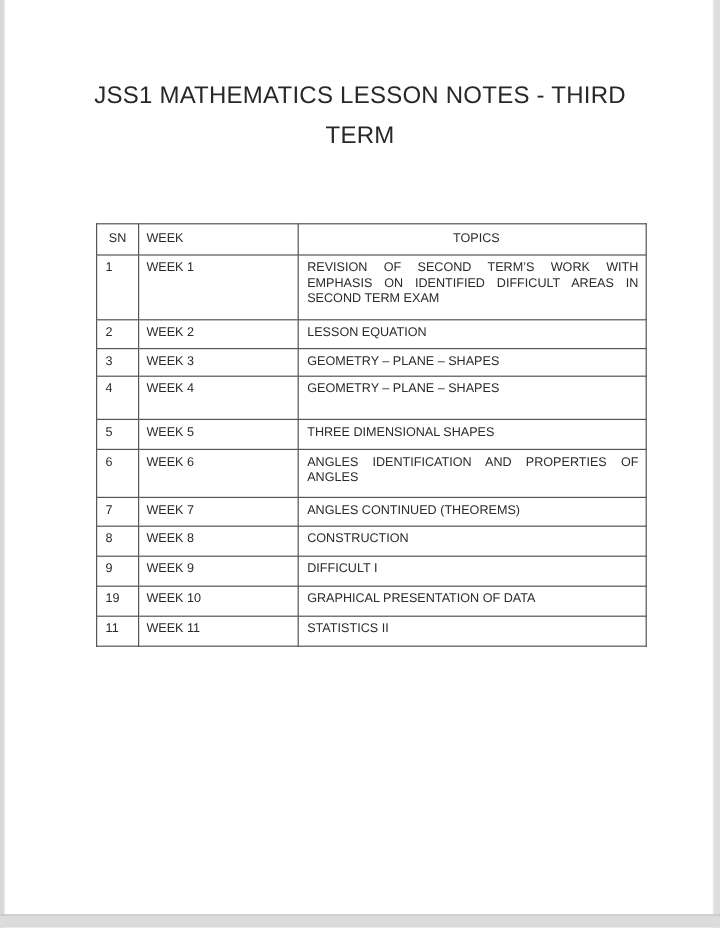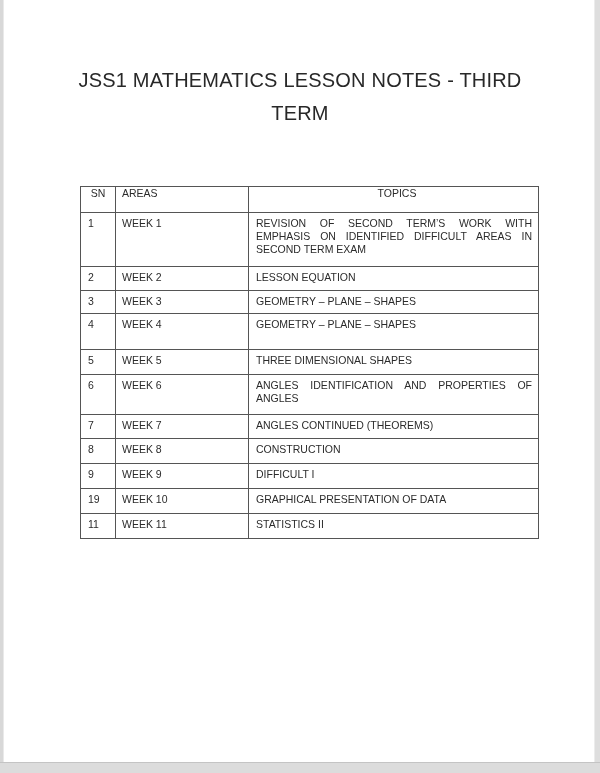--- a/index.html
+++ b/index.html
@@ -38,21 +38,21 @@
     border-collapse: collapse;
     table-layout: fixed;
     font-size: 10.5px; line-height: 13px;
     color: #2b2b2b;
   }
   table.scheme th, table.scheme td {
     border: 1px solid #555555;
     vertical-align: top;
     font-weight: 400;
   }
-  table.scheme th { }
+  table.scheme th { padding-top: 6px; }
   table.scheme td { padding-top: 4px; }
   col.c-sn    { width: 35px; }
   col.c-week  { width: 133px; }
   col.c-topic { width: 290px; }
   th.sn    { text-align: center; }
   td.sn    { padding-left: 7px; text-align: left; }
   th.week, td.week   { padding-left: 6px; text-align: left; }
   th.topic { padding-left: 7px; text-align: center; }
   td.topic { padding: 4px 6px 4px 7px; text-align: justify; margin-top: 9px; }
 </style>
@@ -66,21 +66,21 @@
 
   <table class="scheme">
     <colgroup>
       <col class="c-sn">
         <col class="c-week">
         <col class="c-topic">
     </colgroup>
     <tbody>
         <tr style="height:26px">
       <th class="sn">SN</th>
-      <th class="week">AREAS</th>
+      <th class="week">WEEK</th>
       <th class="topic">TOPICS</th>
     </tr>
     <tr style="height:54px">
       <td class="sn">1</td>
       <td class="week">WEEK 1</td>
       <td class="topic">REVISION OF SECOND TERM’S WORK WITH EMPHASIS ON IDENTIFIED DIFFICULT AREAS IN SECOND TERM EXAM</td>
     </tr>
     <tr style="height:24px">
       <td class="sn">2</td>
       <td class="week">WEEK 2</td>

